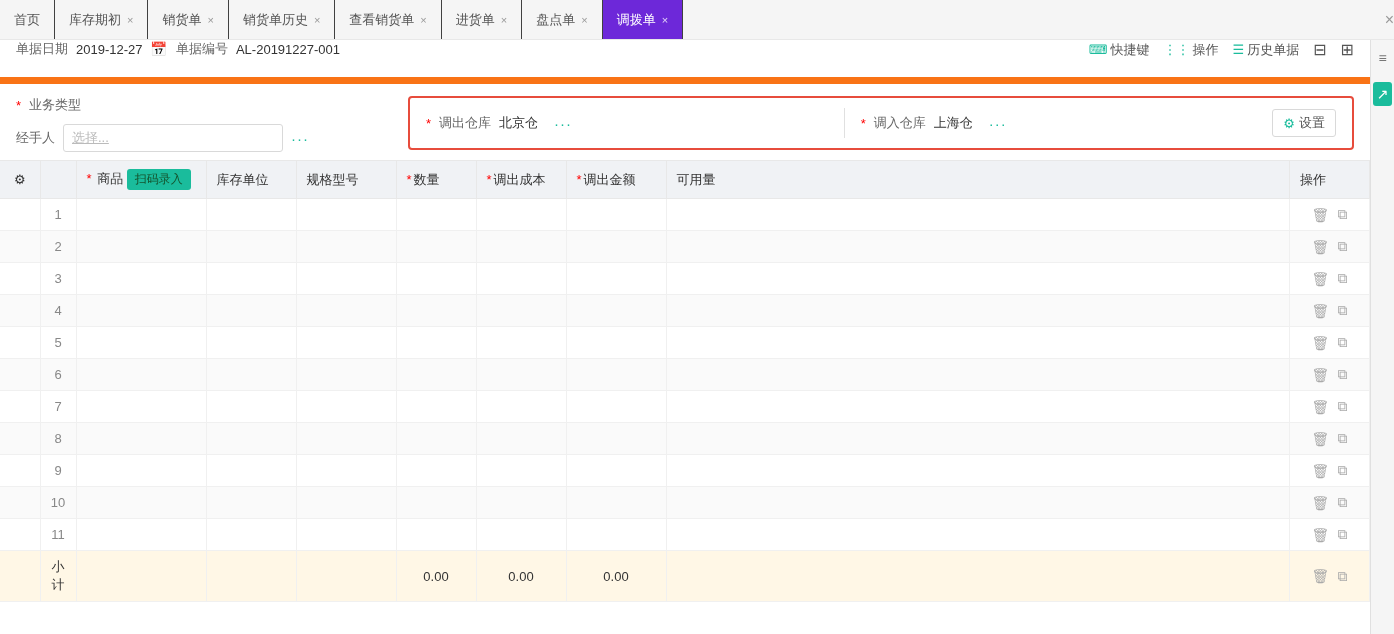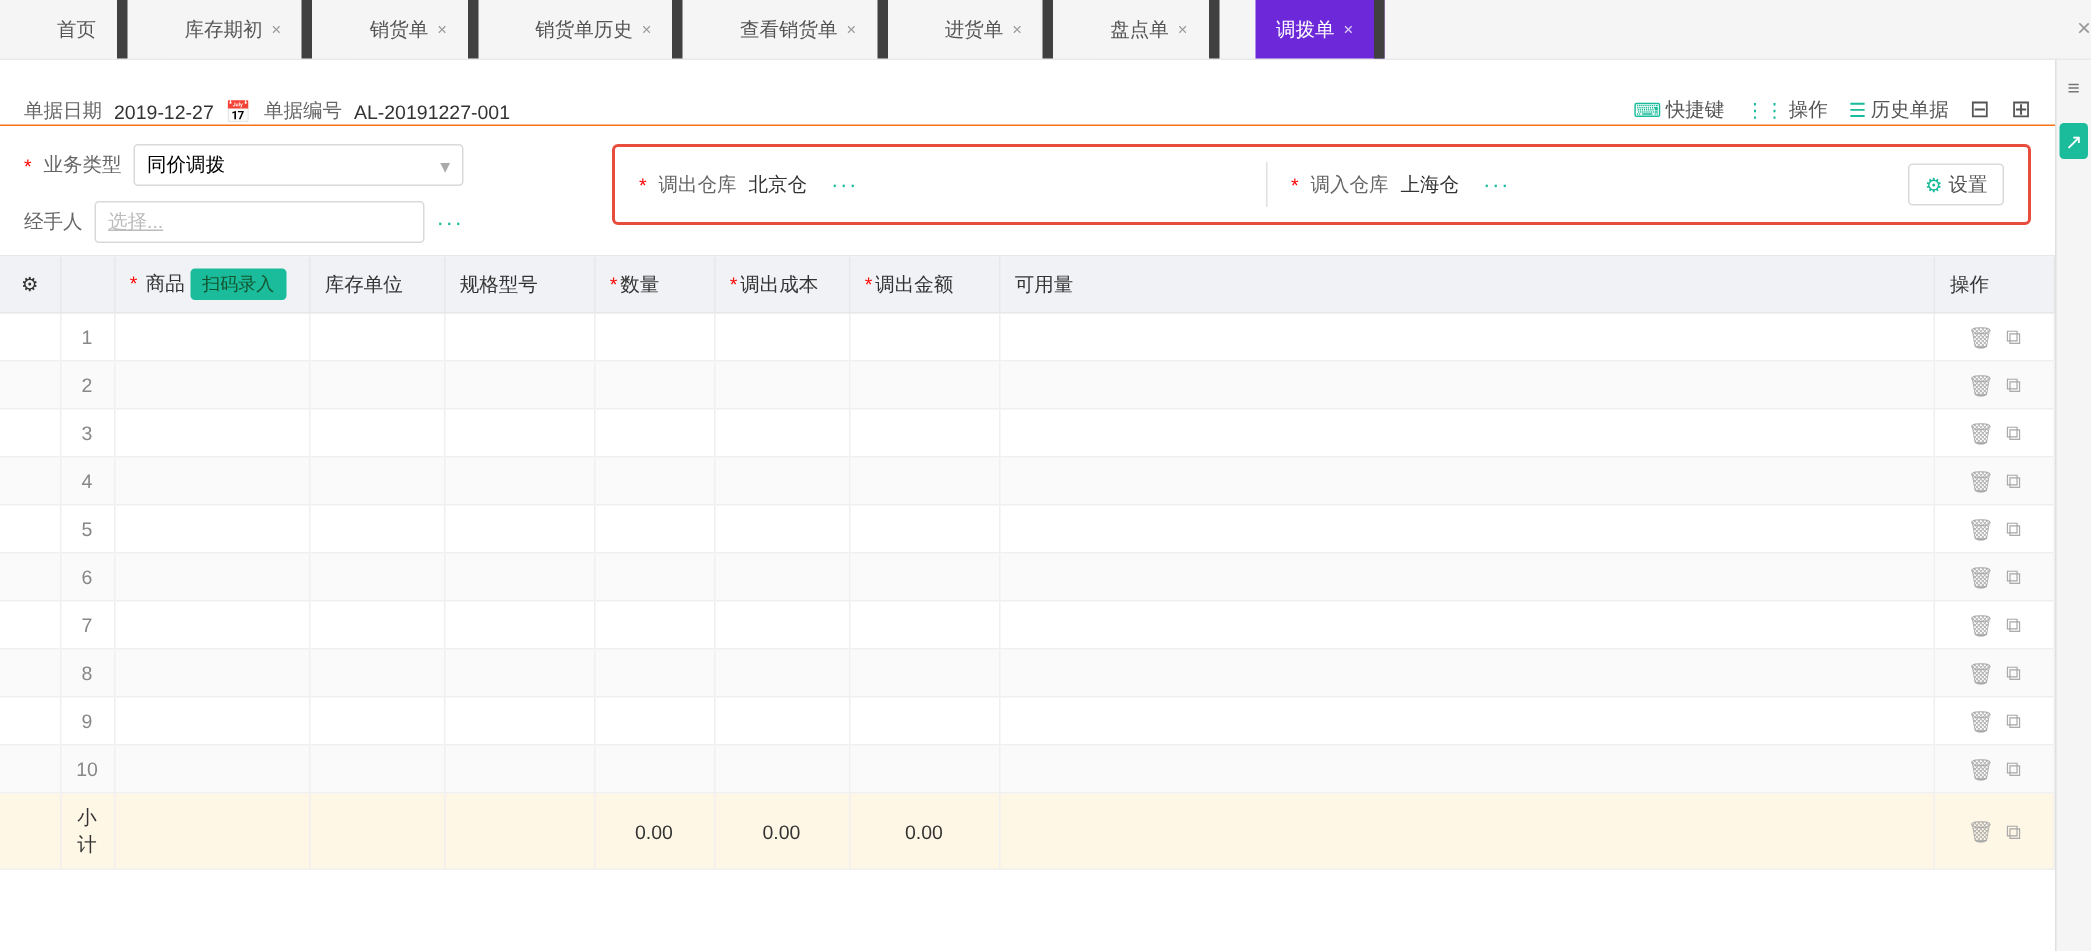--- a/index.html
+++ b/index.html
@@ -6,36 +6,35 @@
     body { background: #fff; overflow: hidden; width: 1394px; height: 634px; }
 
     
     .tab-bar {
       display: flex; align-items: center; height: 40px;
       border-bottom: 1px solid #e8e8e8; background: #f5f5f5; padding: 0 0 0 0;
     }
     .tab-item {
       display: flex; align-items: center; padding: 11px 14px; height: 100%;
       cursor: pointer; color: #555; font-size: 13px; position: relative;
-      border-right: 7px solid #404040; background: #f5f5f5;
+      border-right: 1px solid #404040; background: #f5f5f5;
       white-space: nowrap;
-      margin-left: 24px;
     }
     .tab-item .close-btn {
       margin-left: 6px; color: #999; font-size: 11px; cursor: pointer;
     }
     .tab-item.teal {
       background: #6d28d9; color: #fff;
     }
     .tab-item.teal .close-btn { color: rgba(255,255,255,0.8); }
 
     
     .toolbar {
-      display: flex; align-items: flex-end; height: 44px; padding: 0 16px;
-      border-bottom: 1px solid #f97316; background: #fff; 
+      display: flex; align-items: flex-start; height: 44px; padding: 0 16px;
+      border-bottom: 7px solid #f97316; background: #fff; 
     }
     .toolbar-left { display: flex; align-items: center; gap: 8px; flex: 1; }
     .toolbar-right { display: flex; align-items: center; gap: 14px; color: #555; font-size: 12px; }
     .toolbar-label { color: #666; }
     .toolbar-value { color: #333; font-weight: 500; }
     .toolbar-icon { color: #1abc9c; font-size: 14px; cursor: pointer; }
     .toolbar-right-btn {
       display: flex; align-items: center; gap: 3px; cursor: pointer; color: #555;
     }
     .toolbar-right-btn .icon { color: #1abc9c; }
@@ -201,24 +200,20 @@
           <span style="font-size:16px;">⊞</span>
         </div>
       </div>
     </div>
 
     <div class="form-area">
       <div class="form-left">
         <div class="form-row">
           <span class="required">*</span>
           <span class="form-label">业务类型</span>
-          <div class="form-select">
-            <span>同价调拨</span>
-            <span class="arrow">▾</span>
-          </div>
         </div>
         <div class="form-row">
           <span class="form-label">经手人</span>
           <div class="form-select">
             <span style="color:#bbb;text-decoration:underline;">选择...</span>
           </div>
           <span class="more-btn">···</span>
         </div>
       </div>
 
@@ -433,20 +428,37 @@
     <td></td>
     <td></td>
     <td></td>
     <td>
       <div class="action-cell">
         <span class="action-icon">🗑</span>
         <span class="action-icon">⧉</span>
       </div>
     </td>
   </tr>
+            <tr class="">
+    <td></td>
+    <td style="text-align:center;color:#888;">11</td>
+    <td></td>
+    <td></td>
+    <td></td>
+    <td></td>
+    <td></td>
+    <td></td>
+    <td></td>
+    <td>
+      <div class="action-cell">
+        <span class="action-icon">🗑</span>
+        <span class="action-icon">⧉</span>
+      </div>
+    </td>
+  </tr>
             <tr class="subtotal-row">
   <td></td>
   <td style="text-align:center;">小计</td>
   <td></td>
   <td></td>
   <td></td>
   <td>0.00</td>
   <td>0.00</td>
   <td>0.00</td>
   <td></td>

